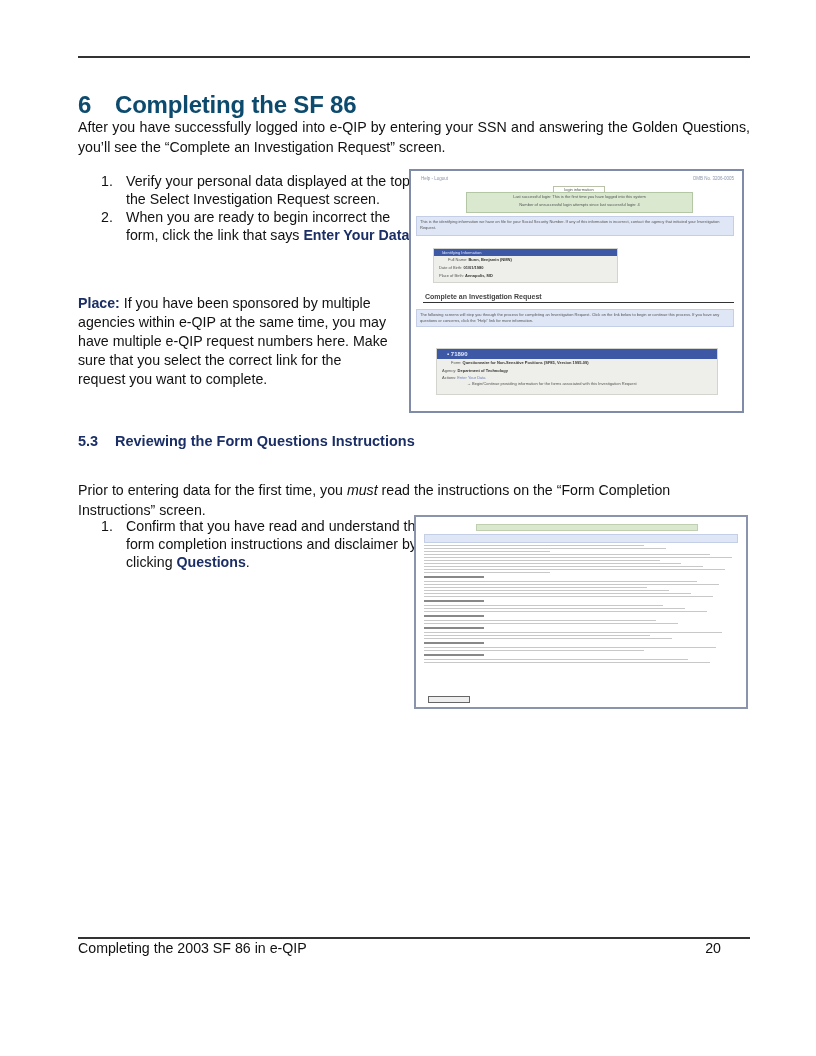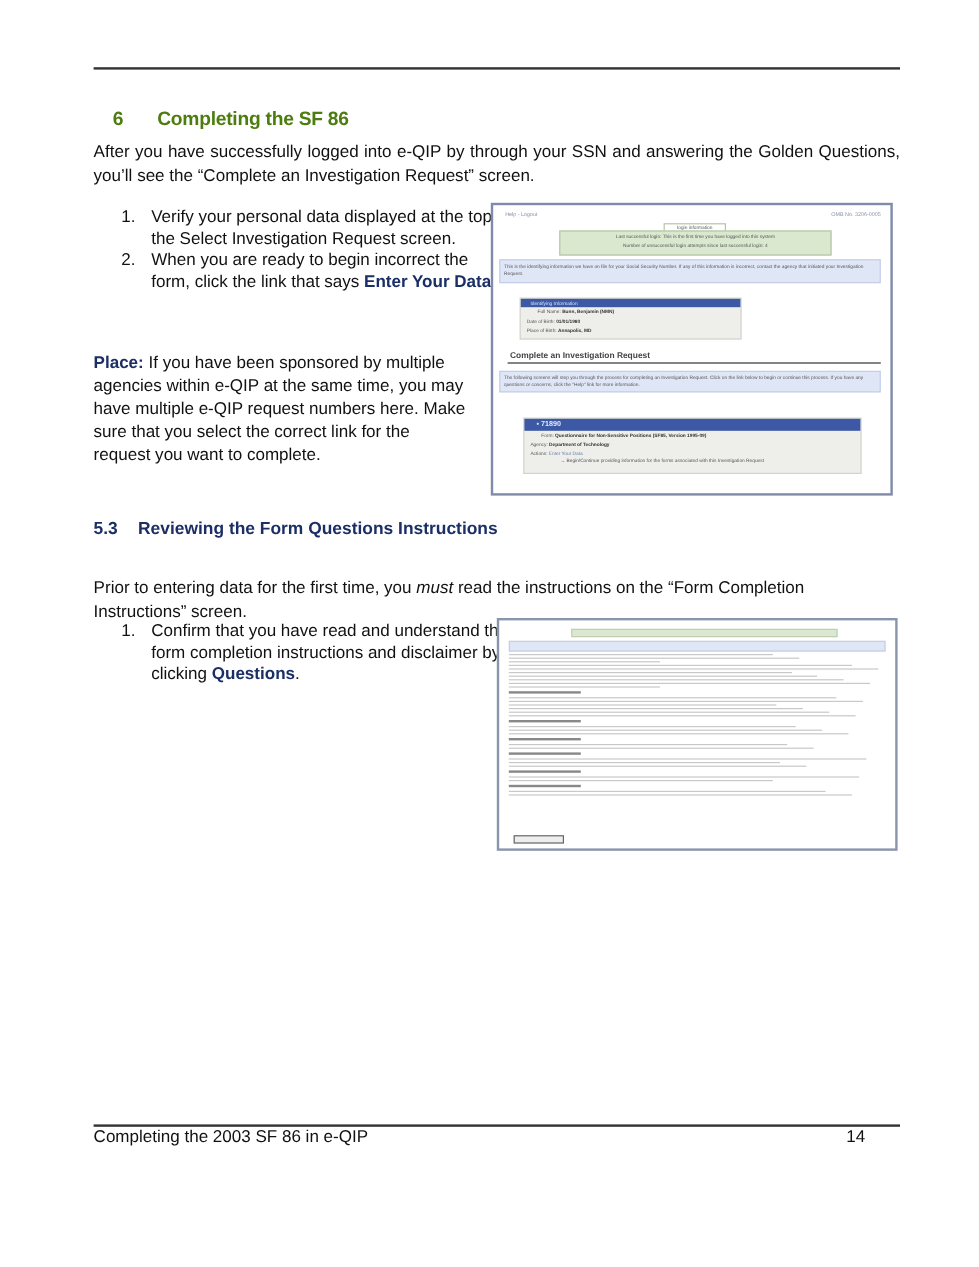--- a/index.html
+++ b/index.html
@@ -1,20 +1,20 @@
 <!DOCTYPE html>
 <html><head>
 <meta charset="utf-8">
 <style>
   html, body { margin:0; padding:0; background:#ffffff; }
   body { width:816px; height:1056px; position:relative; overflow:hidden; font-family:"Liberation Sans", sans-serif; color:#111; }
   .rule { position:absolute; left:78px; width:672px; height:2px; background:#333; }
   .rule.top { top:56px; }
   .rule.bottom { top:937px; height:1.5px; }
-  .h1 { position:absolute; left:78px; top:91px; font-size:16px; font-weight:bold; color:#4d7c0f; letter-spacing:-0.2px;margin-left:16px; }
+  .h1 { position:absolute; left:78px; top:91px; font-size:24px; font-weight:bold; color:#0c4a6e; letter-spacing:-0.2px; }
   .h1 .num { display:inline-block; width:37px; }
   .para { position:absolute; left:78px; font-size:14.2px; line-height:20px; color:#111; }
   .p1 { top:117px; width:672px; text-align:justify; }
   ol.steps { position:absolute; margin:0; padding:0 0 0 48px; list-style:none; font-size:14.2px; line-height:18px; }
   ol.steps li { position:relative; }
   ol.steps li .n { position:absolute; left:-25px; }
   .steps1 { left:78px; top:172px; width:300px; }
   .note { top:294px; width:310px; line-height:19px; }
   .blue { color:#1b2f66; font-weight:bold; }
   .h2 { position:absolute; left:78px; top:433px; font-size:14.5px; font-weight:bold; color:#1b2f66; }
@@ -54,21 +54,21 @@
   .footer-l { position:absolute; left:78px; top:940px; font-size:14.2px; color:#111; }
   .footer-r { position:absolute; right:95px; top:940px; font-size:14.2px; color:#111; }
 </style>
 </head>
 <body>
 
 <div class="rule top"></div>
 
 <div class="h1"><span class="num">6</span><span>Completing the SF 86</span></div>
 
-<div class="para p1">After you have successfully logged into e-QIP by through your SSN and answering the Golden Questions, you’ll see the “Complete an Investigation Request” screen.</div>
+<div class="para p1">After you have successfully logged into e-QIP by entering your SSN and answering the Golden Questions, you’ll see the “Complete an Investigation Request” screen.</div>
 
 <ol class="steps steps1">
   <li><span class="n">1.</span><span>Verify your personal data displayed at the top of the Select Investigation Request screen.</span></li>
   <li><span class="n">2.</span><span>When you are ready to begin incorrect the form, click the link that says </span><span class="blue">Enter Your Data</span><span>.</span></li>
 </ol>
 
 <div class="para note"><span class="blue">Place:</span><span> If you have been sponsored by multiple agencies within e-QIP at the same time, you may have multiple e-QIP request numbers here. Make sure that you select the correct link for the request you want to complete.</span></div>
 
 <div class="shot shot1">
   <div class="s-top">
@@ -144,13 +144,13 @@
       <div class="ln" style="width: 70%;"></div>
       <div class="ln h"></div>
       <div class="ln" style="width: 84%;"></div>
       <div class="ln" style="width: 91%;"></div>
     </div>
   <div class="s2-btn"></div>
 </div>
 
 <div class="rule bottom"></div>
 <div class="footer-l">Completing the 2003 SF 86 in e-QIP</div>
-<div class="footer-r">14</div>
+<div class="footer-r">20</div>
 
 </body></html>

